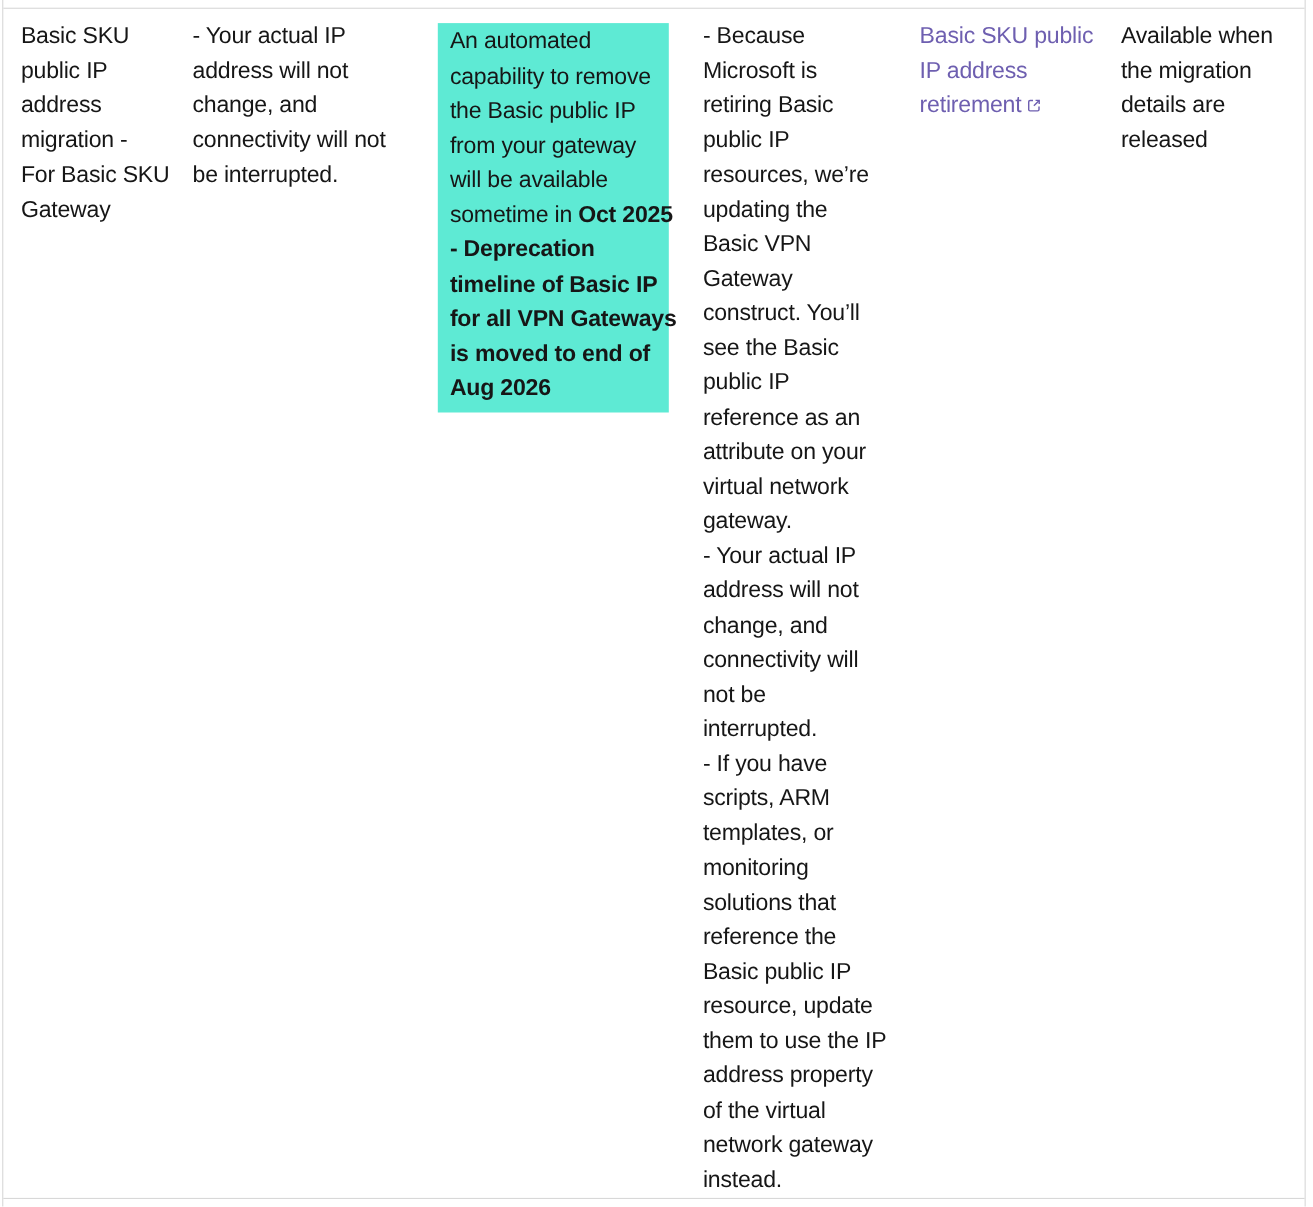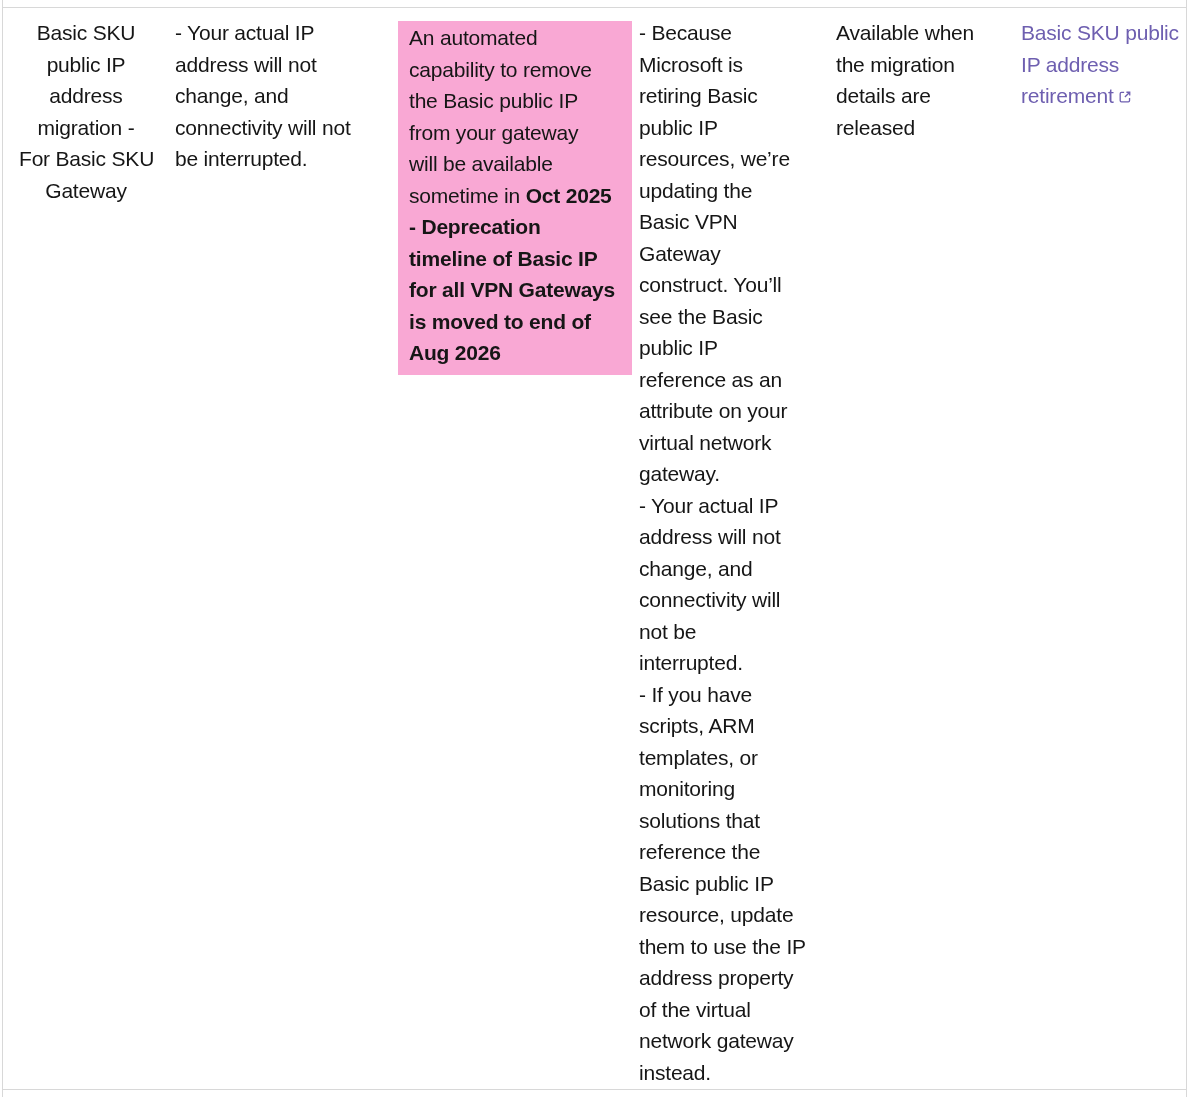--- a/index.html
+++ b/index.html
@@ -30,30 +30,30 @@
   }
   .cell {
     flex: 0 0 auto;
     padding: 9px 6px 16px 16px;
     color: #161616;
     font-size: 21px;
     line-height: 31.5px;
     letter-spacing: -0.2px;
   }
   .pre { white-space: pre; }
-  .c1 { width: 156px; text-align: center; }
+  .c1 { width: 156px; }
   .c2 { width: 234px; }
   .c3 { width: 230px; padding-left: 5px; padding-top: 13px; }
   .c4 { width: 197px; }
   .c5 { width: 185px; }
   .c6 { width: 183px; }
   .highlight-block {
     display: block;
-    width: 234px;
-    background: #f9a8d4;
+    width: 210px;
+    background: #5eead4;
     padding: 1px 0 6px 11px;
   }
   .bold-note { font-weight: 700; }
   .doc-link {
     color: #6e5fb0;
     text-decoration: none;
     cursor: pointer;
   }
   .ext-icon {
     display: inline-block;
@@ -133,35 +133,35 @@
 reference the
 Basic public IP
 resource, update
 them to use the IP
 address property
 of the virtual
 network gateway
 instead.</span>
     </div>
 
-    <div class="cell c5">
-      <span class="pre">Available when
-the migration
-details are
-released</span>
-    </div>
-
     <div class="cell c6">
       <a class="doc-link" href="#">
         <span class="pre">Basic SKU public
 IP address
 retirement</span><span class="ext-icon">
           <svg width="14" height="14" viewBox="0 0 16 16" fill="none">
             <path d="M13.2 9v3.1a1.4 1.4 0 0 1-1.4 1.4H3.9a1.4 1.4 0 0 1-1.4-1.4V4.2a1.4 1.4 0 0 1 1.4-1.4H7" stroke="#6e5fb0" stroke-width="1.5"></path>
             <path d="M9.6 2.6h3.8v3.8" stroke="#6e5fb0" stroke-width="1.5"></path>
             <path d="M13.1 2.9 7.9 8.1" stroke="#6e5fb0" stroke-width="1.5"></path>
           </svg>
         </span>
       </a>
     </div>
 
+    <div class="cell c5">
+      <span class="pre">Available when
+the migration
+details are
+released</span>
+    </div>
+
   </div>
 </div>
 
 </body></html>

